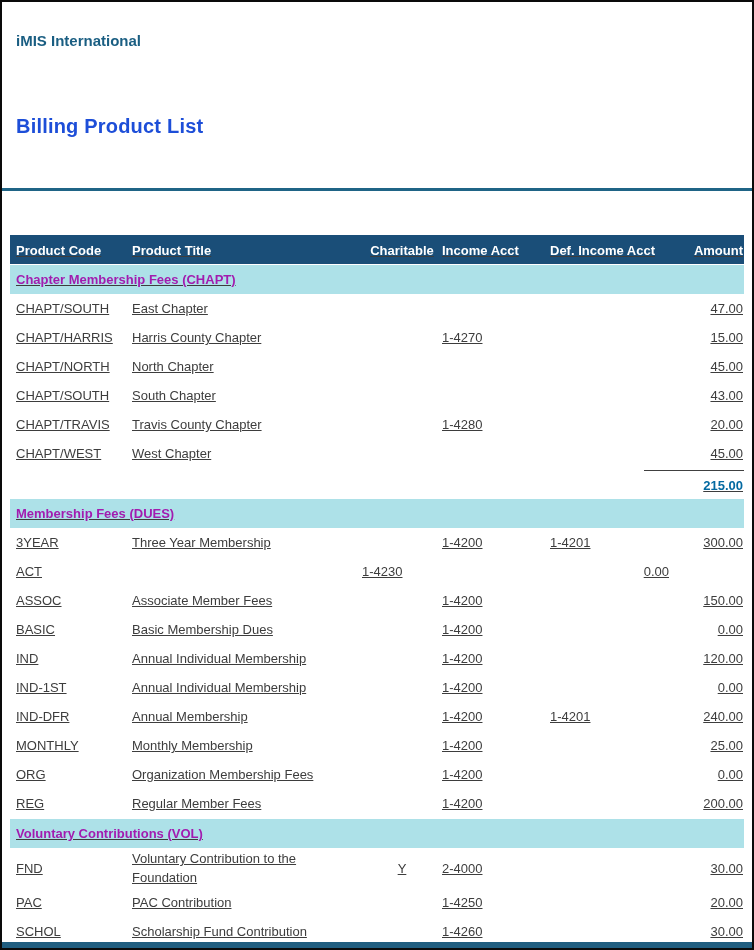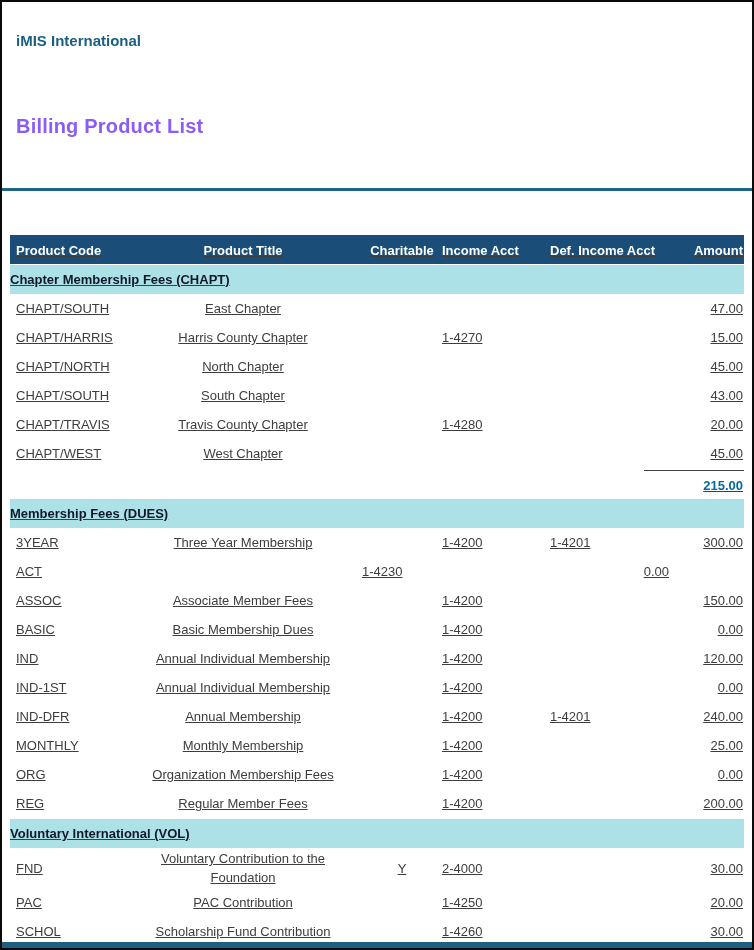--- a/index.html
+++ b/index.html
@@ -16,54 +16,54 @@
   }
 
   .content { display:flex; flex-direction:column; flex:1 1 auto;gap:36px; }
 
   .brand {
     margin:30px 0 0 14px;
     font-size:15px; font-weight:bold; color:#1A5E82;
   }
   .page-title {
     margin:30px 0 14px 14px;
-    font-size:20px; font-weight:bold; color:#8b5cf6;
+    font-size:20px; font-weight:bold; color:#1d4ed8;
     letter-spacing:0.2px;
   }
   .title-rule { height:3px; background:#1F6486; width:100%; }
 
   .tbl { margin:8px 8px 12px 8px; font-size:13px; color:#3D3D3D;text-decoration:underline; }
 
   .grid-row {
     display:grid;
     grid-template-columns:122px 230px 80px 108px 120px 1fr;
     align-items:center;
   }
 
   .thead {
     background:#1A4E78; color:#ffffff; font-weight:bold;
     min-height:29px; font-size:13px;
   }
   .thead .cell { padding-top:1px; }
 
   .cell { overflow:hidden; }
   .cell.code    { padding-left:6px; }
-  .cell.title   { padding-right:8px; line-height:19px;text-align:center; }
+  .cell.title   { padding-right:8px; line-height:19px; }
   .cell.charit  { text-align:center; }
   .cell.income  { padding-left:0; }
   .cell.def     { padding-left:0; }
   .cell.amount  { text-align:right; padding-right:1px; }
 
   .section-row {
     background:#ADE1E8; min-height:29px;
     display:flex; align-items:center;
     margin-top:1px;
   }
   .section-title {
-    font-weight:bold; font-size:13px; color:#0f172a;
+    padding-left:6px; font-weight:bold; font-size:13px; color:#a21caf;
   }
 
   .data-row { min-height:29px; }
   .data-row .cell { padding-top:1px; padding-bottom:1px; }
 
   .subtotal-row {
     min-height:30px; display:flex; justify-content:flex-end;
     align-items:flex-start; padding-top:2px;
   }
   .subtotal-box {
@@ -237,21 +237,21 @@
           </div>
           <div class="grid-row data-row">
             <div class="cell code">REG</div>
             <div class="cell title">Regular Member Fees</div>
             <div class="cell charit"></div>
             <div class="cell income">1-4200</div>
             <div class="cell def"></div>
             <div class="cell amount">200.00</div>
           </div>
           <div class="section-row">
-            <div class="section-title">Voluntary International (VOL)</div>
+            <div class="section-title">Voluntary Contributions (VOL)</div>
           </div>
           <div class="grid-row data-row">
             <div class="cell code">FND</div>
             <div class="cell title">Voluntary Contribution to the Foundation</div>
             <div class="cell charit">Y</div>
             <div class="cell income">2-4000</div>
             <div class="cell def"></div>
             <div class="cell amount">30.00</div>
           </div>
           <div class="grid-row data-row">

